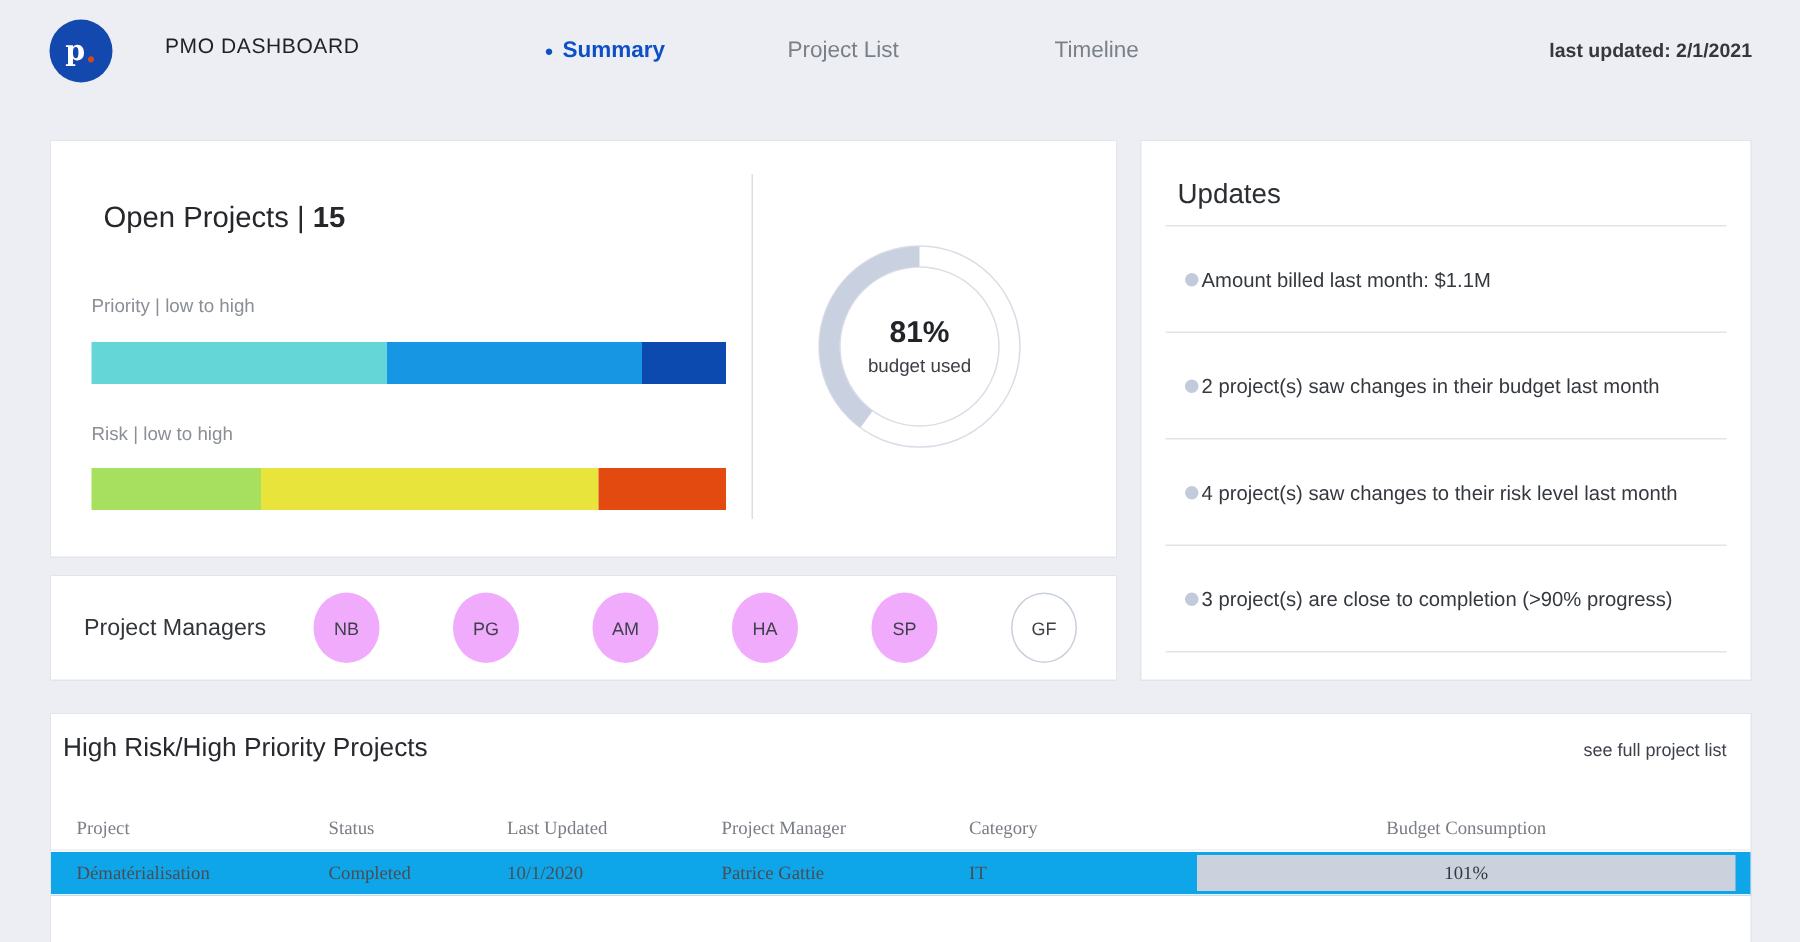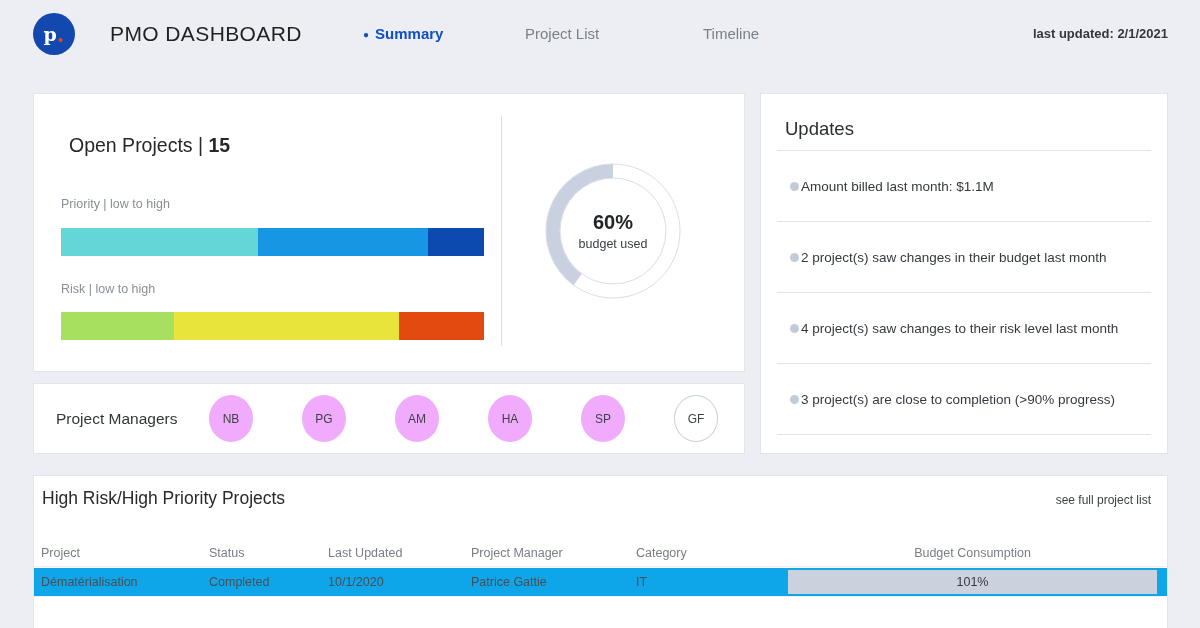--- a/index.html
+++ b/index.html
@@ -20,21 +20,21 @@
   
   .logo {
     left:33px; top:13px; width:42px; height:42px;
     background:#1348AE; border-radius:50%;
     display:flex; align-items:center; justify-content:center;
     font-family:"DejaVu Serif", serif; font-weight:bold;
     color:#ffffff; font-size:19px;
   }
   .logo .dot { color:#D6491E; font-size:22px; line-height:10px; }
   .app-title {
-    left:110px; top:22px; font-size:21px; letter-spacing:0.4px;
+    left:110px; top:22px; font-size:14px; letter-spacing:0.4px;
     color:#1f2125; font-weight:500; white-space:nowrap;
   }
   .nav-item { top:25px; font-size:15px; color:#7A8089; white-space:nowrap; cursor:pointer; }
   .nav-item.active { font-weight:700; }
   .nav-item .nav-bullet { font-size:10px; vertical-align:1px; margin-right:6px; }
   .last-updated { top:26px; right:32px; font-size:13px; font-weight:600; color:#34373c; }
 
   
   #cardA { left:33px; top:93px; width:712px; height:279px; }
   .op-title { left:35px; top:40px; font-size:19.5px; color:#25272b; white-space:nowrap; }
@@ -78,21 +78,21 @@
     width:9px; height:9px; border-radius:50%; background:#C3CBDB;
     flex:0 0 auto; margin-right:2px; align-self:center;
   }
 
   
   #cardD { left:33px; top:475px; width:1135px; height:160px; }
   .tbl-title { left:8px; top:12px; font-size:17.5px; color:#27292e; white-space:nowrap; }
   .tbl-link { right:16px; top:17px; font-size:12px; font-weight:400; color:#3d424a; cursor:pointer; }
   .tbl-grid {
     display:grid; grid-template-columns:168px 119px 143px 165px 152px 1fr;
-    padding-left:7px; align-items:center;
+    padding-left:17px; align-items:center;font-family:Liberation Serif, serif;
   }
   .tbl-header { position:absolute; top:63px; left:0; right:0; height:28px;
     font-size:12.5px; color:#797D84; border-bottom:1px solid #EFF0F3; }
   .tbl-header .col-budget { text-align:center; padding-right:10px; }
   .tbl-row { position:absolute; top:92px; left:0; right:0; height:29px;
     font-size:12.5px; color:#4A4E54; background:#0ea5e9; border-bottom:1px solid #EFF0F3; cursor:pointer; }
   .budget-cell { padding-right:10px; }
   .budget-bar {
     height:24px; background:#CBD1DD; display:flex;
     align-items:center; justify-content:center;
@@ -133,21 +133,21 @@
       <div class="seg" style="flex-grow: 3; background: rgb(226, 74, 16);"></div>
     </div>
   <div class="abs v-divider"></div>
 
   <svg class="abs donut-wrap" viewBox="0 0 160 160">
     <circle id="donut-outer" cx="80" cy="80" r="67" fill="none" stroke-width="1" stroke="#D9DDE6"></circle>
     <circle id="donut-inner" cx="80" cy="80" r="53" fill="none" stroke-width="1" stroke="#D9DDE6"></circle>
     <path id="donut-arc" fill="none" stroke-width="13.5" d="M 80 20 A 60 60 0 0 0 44.73 128.54" stroke="#C9D0DF"></path>
   </svg>
   <div class="abs donut-center">
-    <div class="donut-pct">60%</div>
+    <div class="donut-pct">81%</div>
     <div class="donut-cap">budget used</div>
   </div>
 </div>
 
 <div class="card" id="cardB">
   <div class="abs pm-label">Project Managers</div>
   <div class="abs pm-avatars" id="pm-avatars">
       <div class="avatar filled">
         <span>NB</span>
       </div>

